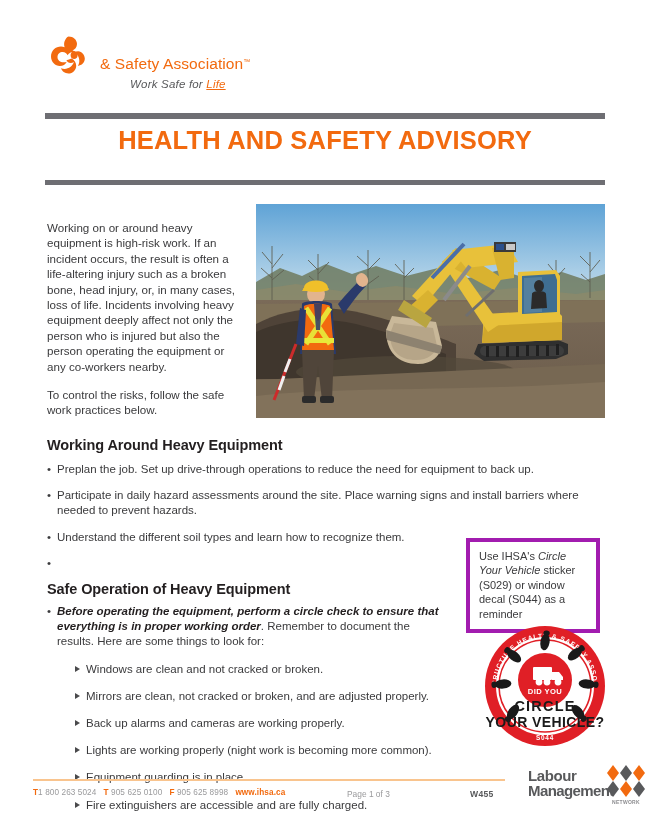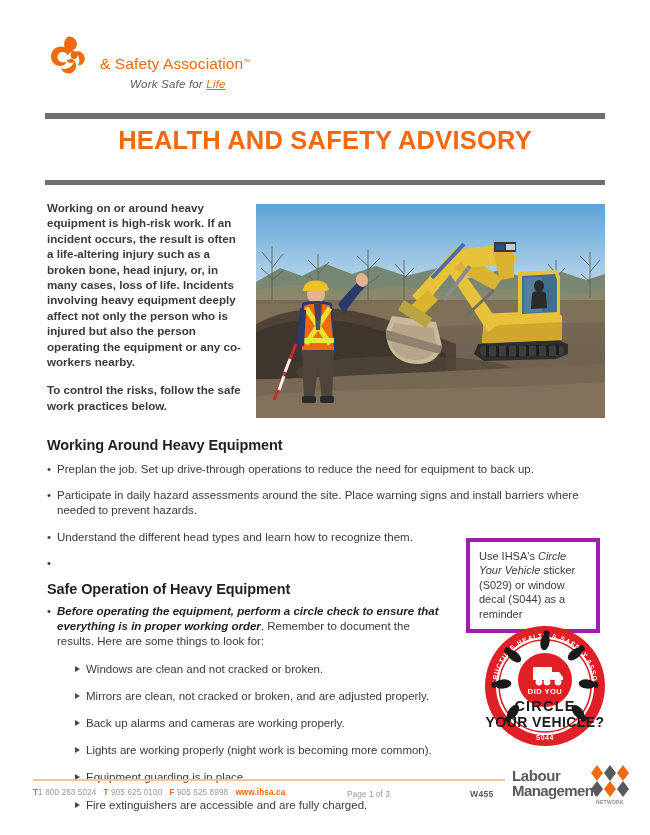--- a/index.html
+++ b/index.html
@@ -106,26 +106,25 @@
     font-size: 16.5px;
     font-weight: bold;
     color: #231f20;
     letter-spacing: -0.1px;
   }
 
   
   .intro {
     position: absolute;
     left: 47px;
-    top: 200px;
+    top: 220px;
     width: 196px;
     font-size: 11.6px;
     line-height: 15.4px;
     color: #3a3a3c;
-    font-weight: bold;
   }
   .intro p { margin: 0 0 13px 0; }
   .intro p:last-child { margin-bottom: 0; }
 
   
   .photo {
     position: absolute;
     left: 256px;
     top: 204px;
     width: 349px;
@@ -256,21 +255,21 @@
     position: absolute;
     left: 470px;
     top: 789px;
     font-size: 8.6px;
     font-weight: bold;
     color: #58595B;
     letter-spacing: 0.3px;
   }
   .lm-logo {
     position: absolute;
-    left: 512px;
+    left: 528px;
     top: 765px;
     width: 120px;
     height: 50px;
   }
   .lm-line1 {
     position: absolute;
     left: 0;
     top: 2px;
     font-size: 15px;
     font-weight: bold;
@@ -447,21 +446,21 @@
         <path d="M40 140 L18 196" stroke="#cc2b2b" stroke-width="3"></path>
         <path d="M34 155 L29 168 M28 172 L23 186" stroke="#f0f0f0" stroke-width="3"></path>
       </g>
     </svg>
   </div>
 
   <div class="sec-head sec1-head">Working Around Heavy Equipment</div>
   <div class="blist sec1-list">
     <div class="bitem"><span class="dot">•</span><span>Preplan the job. Set up drive-through operations to reduce the need for equipment to back up.</span></div>
     <div class="bitem"><span class="dot">•</span><span>Participate in daily hazard assessments around the site. Place warning signs and install barriers where needed to prevent hazards.</span></div>
-    <div class="bitem"><span class="dot">•</span><span>Understand the different head types and learn how to recognize them.</span></div>
+    <div class="bitem"><span class="dot">•</span><span>Understand the different soil types and learn how to recognize them.</span></div>
     <div class="bitem" style="width:390px;"><span class="dot">•</span></div>
   </div>
 
   <div class="sec-head sec2-head">Safe Operation of Heavy Equipment</div>
   <div class="blist sec2-list">
     <div class="bitem">
       <span class="dot">•</span>
       <span class="lead-bold">Before operating the equipment, perform a circle check to ensure that everything is in proper working order</span><span>. Remember to document the results. Here are some things to look for:</span>
       <div class="sublist">
         <div class="subitem"><span class="tri"></span><span>Windows are clean and not cracked or broken.</span></div>

